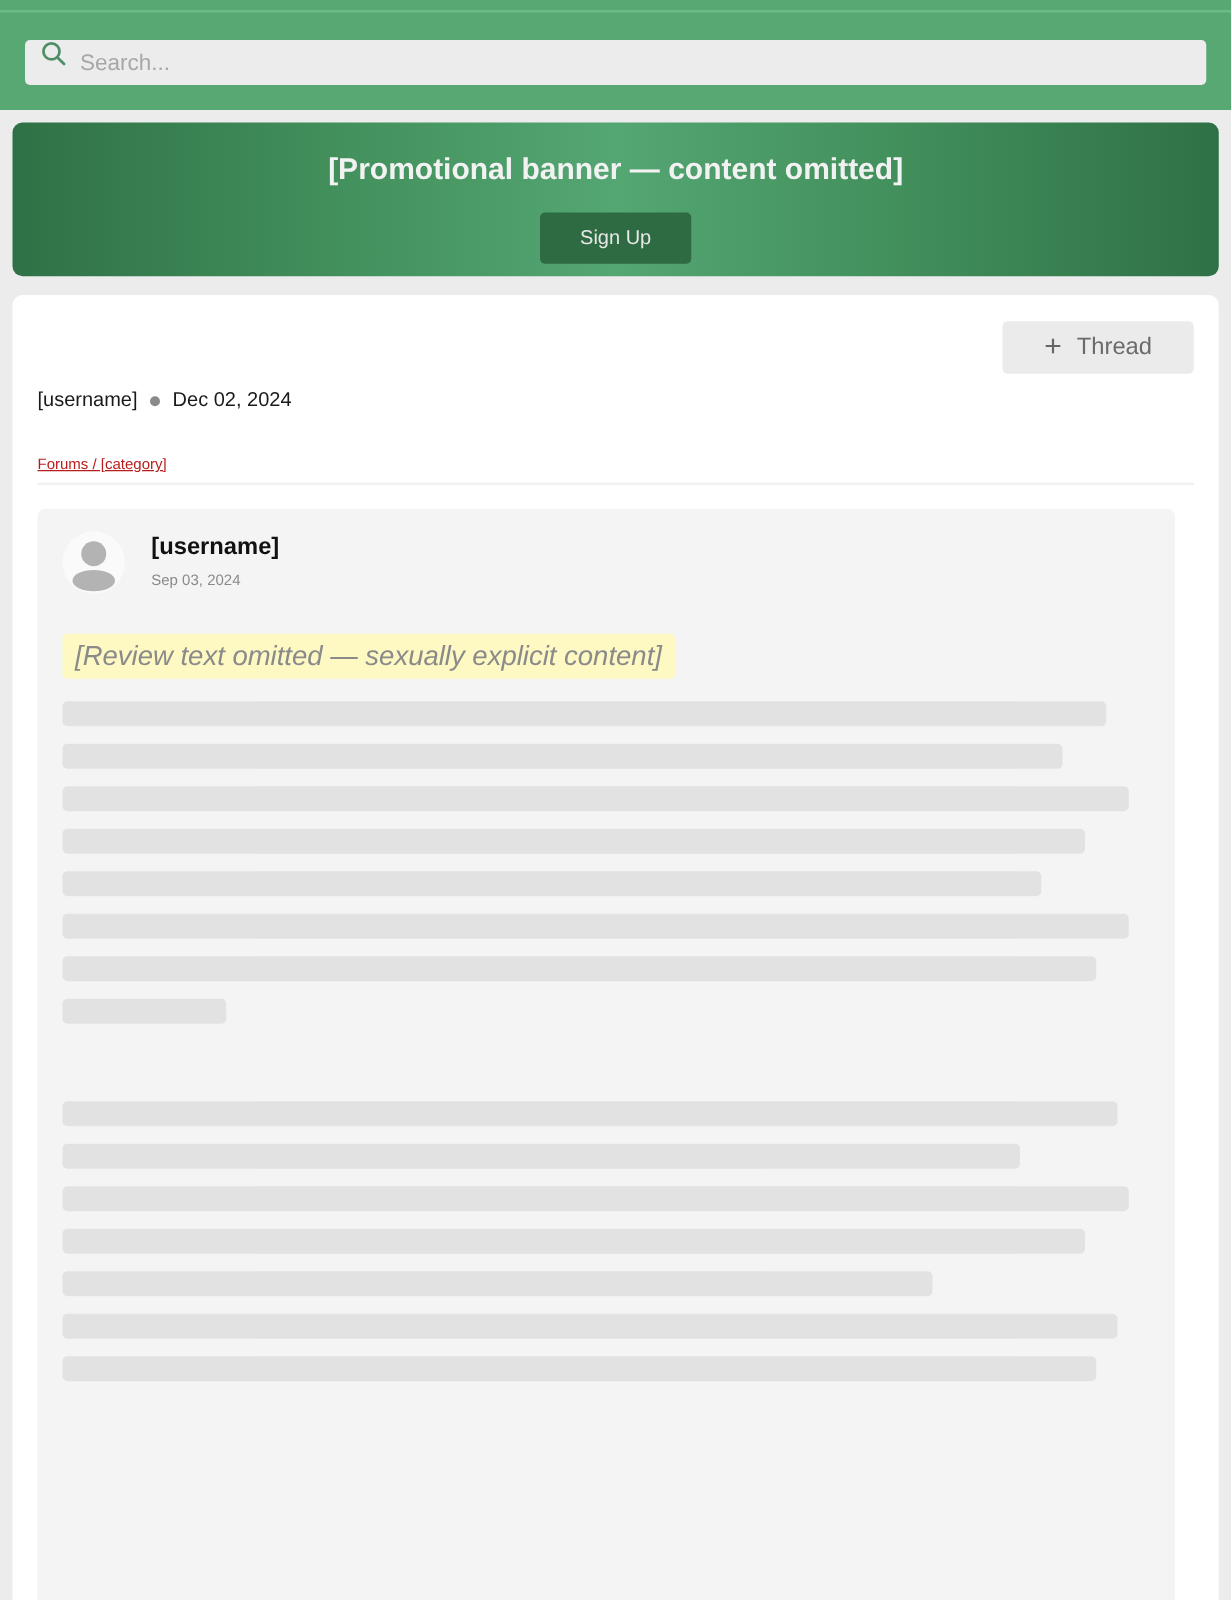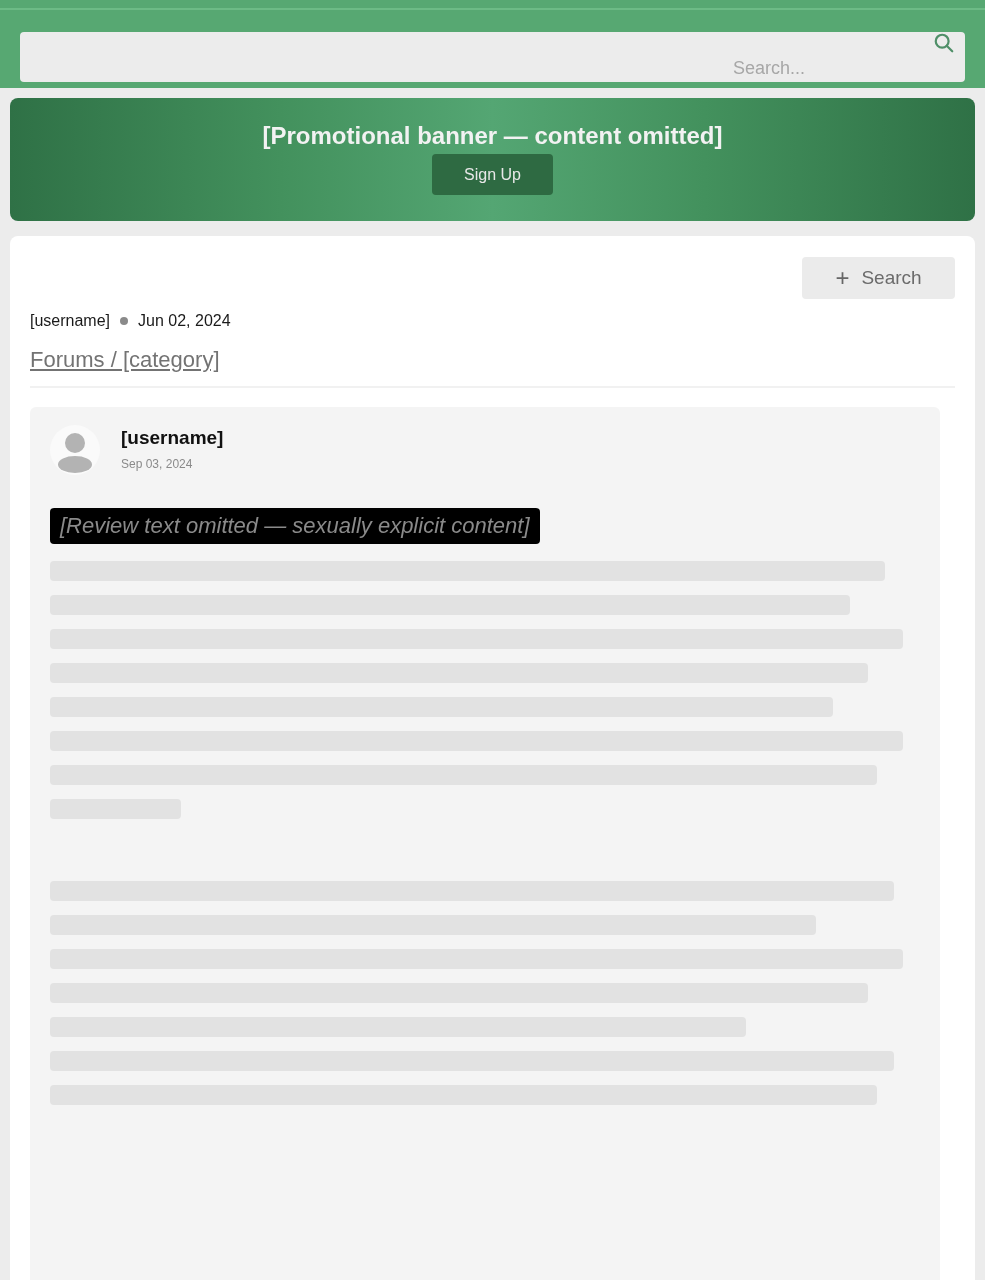--- a/index.html
+++ b/index.html
@@ -11,44 +11,44 @@
     .topbar {
       position: absolute; left: 0; top: 0; width: 985px; height: 88px;
       background: #57a872;
       border-top: 10px solid #57a872;
     }
     .topbar::before {
       content: ""; position: absolute; left: 0; top: -2px; right: 0; height: 2px;
       background: #6dbb86;
     }
     .search {
-      position: absolute; left: 20px; top: 22px; width: 945px; height: 50px;
+      position: absolute; left: 20px; top: 22px; width: 945px; height: 36px;
       background: #ececec; border-radius: 4px;
-      display: flex; align-items: flex-end; padding-left: 12px; flex-direction: column;
+      display: flex; align-items: flex-start; padding-left: 12px;
     }
     .search-icon { width: 22px; height: 22px; margin-right: 10px; }
     .search input {
       border: none; background: transparent; outline: none;
       font-family: "Liberation Sans", sans-serif; font-size: 18px; color: #444;
       flex: 1; height: 100%;
     }
     .search input::placeholder { color: #a7a7a7; }
 
     .banner {
       position: absolute; left: 10px; top: 98px; width: 965px; height: 123px;
       border-radius: 8px;
       background: linear-gradient(90deg, #2f7146 0%, #43915d 28%, #54a673 50%, #43915d 72%, #2f7146 100%);
       text-align: center;
     }
     .banner-title {
       position: absolute; left: 0; right: 0; top: 24px;
       color: #f2f2f2; font-weight: bold; font-size: 24px;
     }
     .banner-btn {
-      position: absolute; left: 422px; top: 56px; width: 121px; height: 41px;
+      position: absolute; left: 422px; top: 72px; width: 121px; height: 41px;
       background: #2e6a42; border: none; border-radius: 4px;
       color: #e8e8e8; font-family: "Liberation Sans", sans-serif; font-size: 16px;
       cursor: pointer;
     }
 
     .card {
       position: absolute; left: 10px; top: 236px; width: 965px; height: 1100px;
       background: #ffffff; border-radius: 8px;
     }
     .thread-title {
@@ -62,22 +62,22 @@
       display: flex; align-items: center; justify-content: center; gap: 12px;
       cursor: pointer;
     }
     .plus-icon { font-size: 24px; color: #666; line-height: 1; }
     .meta {
       position: absolute; left: 20px; top: 76px;
       font-size: 16px; color: #1a1a1a; display: flex; align-items: center; gap: 10px;
     }
     .dot-icon { width: 8px; height: 8px; border-radius: 50%; background: #8a8a8a; }
     .breadcrumb {
-      position: absolute; left: 20px; top: 111px;
-      font-size: 22px; color: #737373; text-decoration: underline;
+      position: absolute; left: 20px; top: 128px;
+      font-size: 12px; color: #b91c1c; text-decoration: underline;
     }
     .divider {
       position: absolute; left: 20px; top: 150px; width: 925px; height: 2px;
       background: #f1f1f1;
     }
 
     .comment {
       position: absolute; left: 20px; top: 171px; width: 910px; height: 950px;
       background: #f4f4f4; border-radius: 6px;
     }
@@ -99,21 +99,21 @@
     }
     .date {
       position: absolute; left: 91px; top: 50px;
       font-size: 12px; color: #8a8a8a;
     }
     .body-text {
       position: absolute; left: 20px; top: 92px; width: 870px;
       font-size: 30px; line-height: 48px; color: #1a1a1a;
     }
     .redacted {
-      display: inline-block; background: #000000; color: #8a8a8a;
+      display: inline-block; background: #fef9c3; color: #8a8a8a;
       border-radius: 4px; padding: 0 10px; font-size: 22px; line-height: 36px;
       font-style: italic;
     }
     .bar {
       display: block; height: 20px; background: #e2e2e2; border-radius: 4px;
       margin: 14px 0 14px 0;
     }
   </style>
 </head>
 <body>
@@ -129,26 +129,26 @@
 </div>
 
 <div class="banner">
   <div class="banner-title">[Promotional banner — content omitted]</div>
   <button class="banner-btn">Sign Up</button>
 </div>
 
 <div class="card">
   <button class="comment-btn">
     <span class="plus-icon">+</span>
-    <span>Search</span>
+    <span>Thread</span>
   </button>
   <div class="meta">
     <span>[username]</span>
     <span class="dot-icon"></span>
-    <span>Jun 02, 2024</span>
+    <span>Dec 02, 2024</span>
   </div>
   <a class="breadcrumb">Forums / [category]</a>
   <div class="divider"></div>
 
   <div class="comment">
     <div class="avatar">
       <div class="head"></div>
       <div class="body"></div>
     </div>
     <div class="author">[username]</div>

